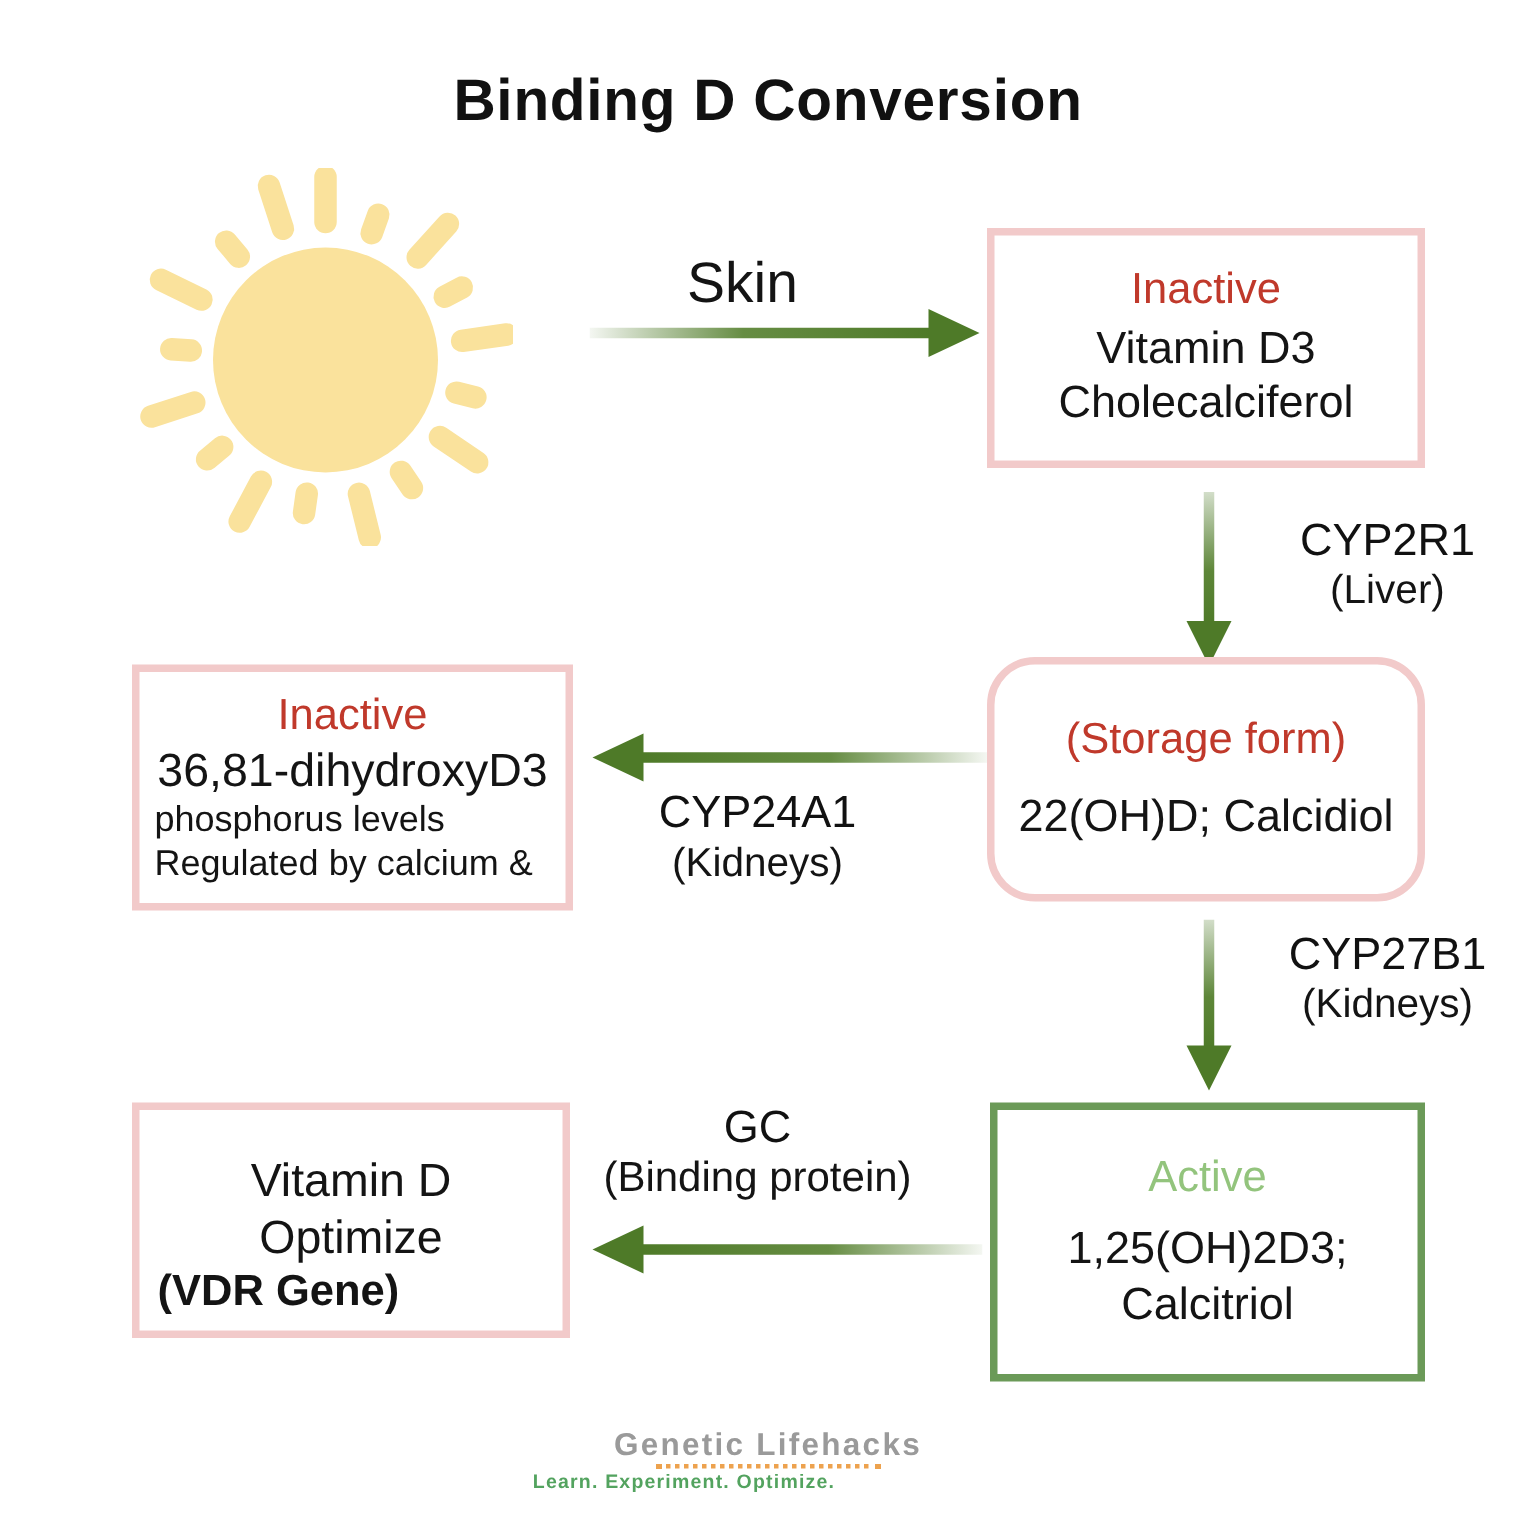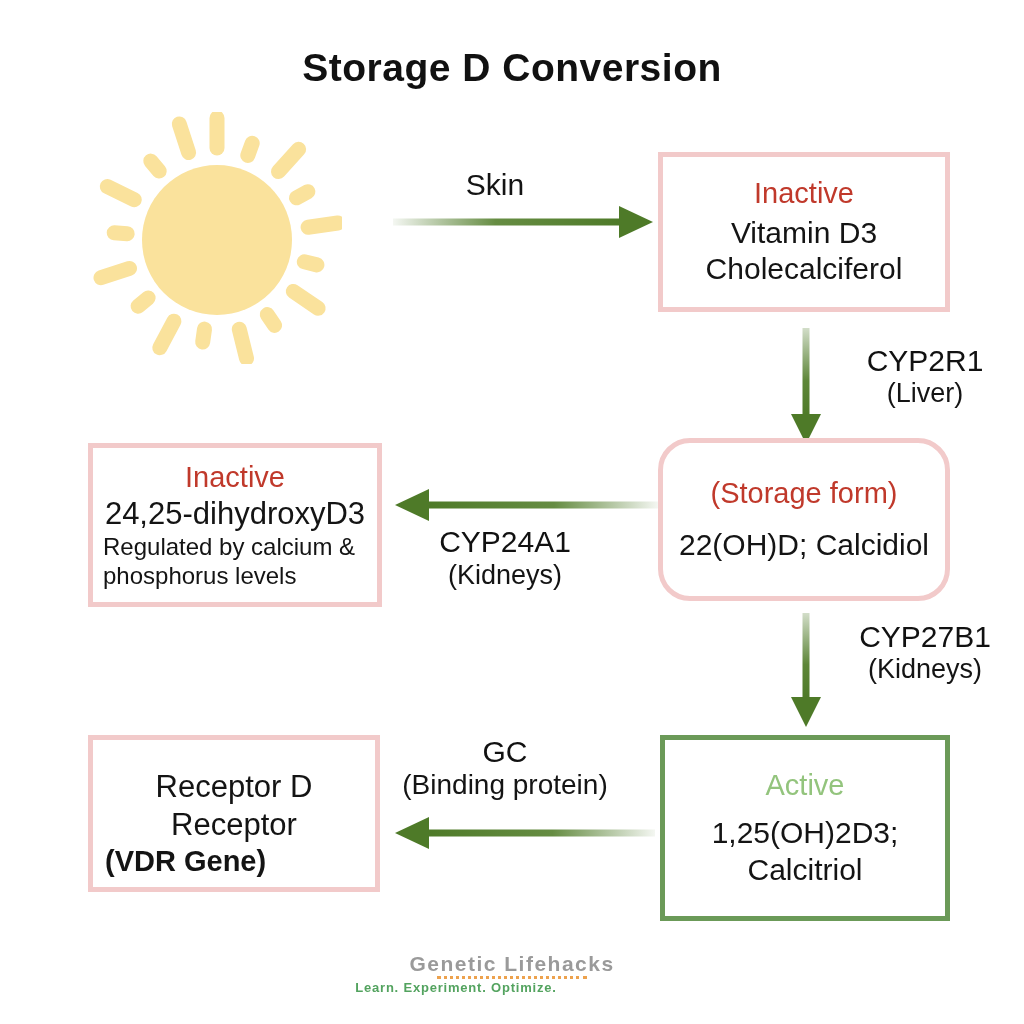--- a/index.html
+++ b/index.html
@@ -16,21 +16,21 @@
     position:absolute; box-sizing:border-box; background:#fff;
     display:flex; flex-direction:column; align-items:center; justify-content:center;
     text-align:center; line-height:1.22;
   }
   .box.pink  { border:5px solid var(--pink-border,#f2caca); }
   .box.green { border:5px solid var(--green-border,#6b9a58); }
   .status-red   { color:var(--red-text,#c0392b); font-size:29px; }
   .status-green { color:var(--green-text,#93c47d); font-size:29px; }
   .box-line { font-size:30px; color:#141414;text-align:center; }
   .box-note { font-size:24px; color:#141414; line-height:1.18; }
-  .flow-label   { position:absolute; text-align:center; font-size:30px; color:#141414; }
+  .flow-label   { position:absolute; text-align:center; font-size:38px; color:#141414; }
   .enzyme-name  { position:absolute; text-align:center; font-size:30px; font-weight:400; color:#111; }
   .enzyme-organ { position:absolute; text-align:center; font-size:27px; color:#141414; }
   .left-align { align-items:flex-start; text-align:left; }
   .footer-brand {
     top:952px; left:0; width:1024px; text-align:center;
     font-size:21px; font-weight:700; letter-spacing:1.5px; color:var(--footer-gray,#9a9a9a);
   }
   .footer-dots {
     top:976px; left:437px; width:150px; height:0;
     border-top:3px dotted var(--footer-dots,#eda24e);
@@ -38,21 +38,21 @@
   .footer-tagline {
     top:980px; left:0; width:912px; text-align:center;
     font-size:13px; font-weight:700; letter-spacing:0.8px; color:var(--footer-green,#53a35f);
   }
 </style>
 </head>
 <body>
 
 <div class="canvas">
 
-  <div class="abs page-title">Storage D Conversion</div>
+  <div class="abs page-title">Binding D Conversion</div>
 
   <svg class="abs" style="left:92px; top:112px;" width="250" height="252" viewBox="0 0 250 252">
     <g stroke="#fae29c" stroke-width="15" stroke-linecap="round" fill="none">
       <line x1="125" y1="36" x2="125" y2="6"></line>
       <line x1="155.8" y1="43.4" x2="160.2" y2="31.2"></line>
       <line x1="186.5" y1="59.6" x2="206.6" y2="37.3"></line>
       <line x1="204.5" y1="85.8" x2="215.9" y2="79.7"></line>
       <line x1="216.1" y1="115.2" x2="245.8" y2="111.0"></line>
       <line x1="212.3" y1="149.8" x2="224.9" y2="152.9"></line>
       <line x1="201.3" y1="179.4" x2="226.1" y2="196.2"></line>
@@ -119,23 +119,23 @@
       </linearGradient>
     </defs>
     <rect x="34" y="14.5" width="231" height="7" fill="url(#gL)"></rect>
     <polygon points="36,2 36,34 2,18" fill="#4e7a28"></polygon>
   </svg>
   <div class="enzyme-name" style="left:400px; top:525px; width:210px;">CYP24A1</div>
   <div class="enzyme-organ" style="left:400px; top:560px; width:210px;">(Kidneys)</div>
 
   <div class="box pink" style="left:88px; top:443px; width:294px; height:164px; padding:8px 10px;">
     <div class="status-red">Inactive</div>
-    <div class="box-line" style="font-size:31px;">24,25-dihydroxyD3</div>
+    <div class="box-line" style="font-size:31px;">36,81-dihydroxyD3</div>
+    <div class="box-note" style="align-self:flex-start; text-align:left;">phosphorus levels</div>
     <div class="box-note" style="align-self:flex-start; text-align:left;">Regulated by calcium &amp;</div>
-    <div class="box-note" style="align-self:flex-start; text-align:left;">phosphorus levels</div>
   </div>
 
   <svg class="abs" style="left:788px; top:613px;" width="36" height="116" viewBox="0 0 36 116">
     <rect x="14.5" y="0" width="7" height="86" fill="url(#gD)"></rect>
     <polygon points="3,84 33,84 18,114" fill="#4e7a28"></polygon>
   </svg>
   <div class="enzyme-name" style="left:840px; top:620px; width:170px;">CYP27B1</div>
   <div class="enzyme-organ" style="left:840px; top:654px; width:170px;">(Kidneys)</div>
 
   <div class="box green" style="left:660px; top:735px; width:290px; height:186px;">
@@ -146,21 +146,21 @@
 
   <div class="enzyme-name" style="left:400px; top:735px; width:210px;">GC</div>
   <div class="enzyme-organ" style="left:370px; top:769px; width:270px; font-size:28px;">(Binding protein)</div>
 
   <svg class="abs" style="left:393px; top:815px;" width="262" height="36" viewBox="0 0 262 36">
     <rect x="34" y="14.5" width="228" height="7" fill="url(#gL)"></rect>
     <polygon points="36,2 36,34 2,18" fill="#4e7a28"></polygon>
   </svg>
 
   <div class="box pink left-align" style="left:88px; top:735px; width:292px; height:157px; padding:14px 12px 40px 12px; justify-content:flex-start;">
-    <div class="box-line" style="font-size:31px; margin-top:14px;">Receptor D Receptor</div>
+    <div class="box-line" style="font-size:31px; margin-top:14px;">Vitamin D Optimize</div>
     <div class="box-line" style="font-size:29px; font-weight:700;">(VDR Gene)</div>
   </div>
 
   <div class="abs footer-brand">Genetic Lifehacks</div>
   <div class="abs footer-dots"></div>
   <div class="abs footer-tagline">Learn. Experiment. Optimize.</div>
 
 </div>
 
 </body></html>

